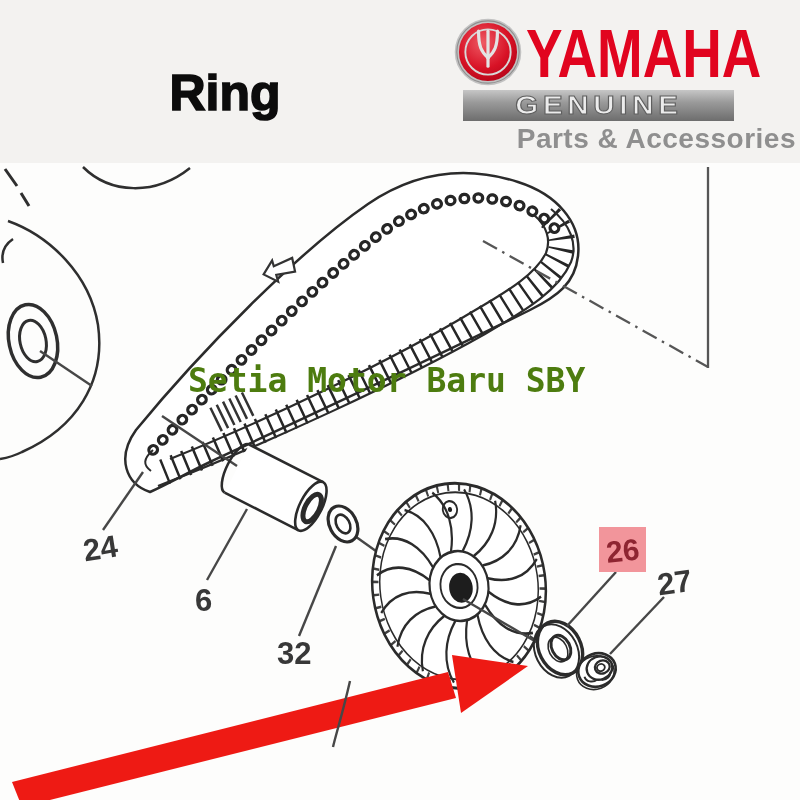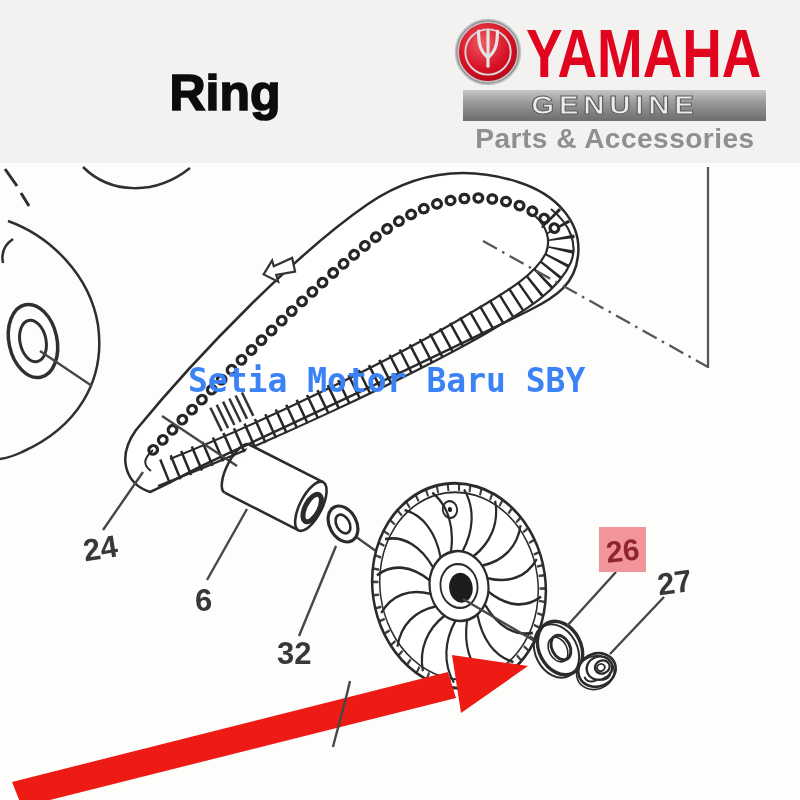--- a/index.html
+++ b/index.html
@@ -15,39 +15,39 @@
     letter-spacing:0px;margin-top:45px;-webkit-text-stroke:1.6px #0c0c0c;
   }
   .brand-block{position:absolute;left:450px;top:6px;width:330px;height:152px;}
   .fork-badge{position:absolute;left:4px;top:12px;width:68px;height:68px;}
   .yamaha-word{
     position:absolute;left:76px;top:14px;font-size:74px;font-weight:900;
     color:#e1041f;transform:scaleX(0.74) scaleY(0.92);transform-origin:left top;
     letter-spacing:0px;line-height:74px;white-space:nowrap;
   }
   .genuine-bar{
-    position:absolute;left:13px;top:84px;width:303px;height:31px;
+    position:absolute;left:13px;top:84px;width:271px;height:31px;
     background:linear-gradient(180deg,#c6c6c6 0%,#9a9a9a 40%,#6d6d6d 100%);
     display:flex;align-items:center;justify-content:center;
   }
   .genuine-text{
     font-size:25px;font-weight:900;letter-spacing:4px;color:#ececec;
     -webkit-text-stroke:1px #5f5f5f;transform:scaleX(1.18);
   }
   .tagline{
-    position:absolute;left:0px;top:117px;width:330px;text-align:center;
+    position:absolute;left:16px;top:117px;width:330px;text-align:right;
     font-size:28px;font-weight:bold;color:#8f8f8f;letter-spacing:0.5px;
     white-space:nowrap;
   }
   
   .diagram-area{position:absolute;left:0;top:163px;width:800px;height:637px;background:#fdfdfc;}
   .watermark{
     position:absolute;left:188px;top:198px;
     font-family:"DejaVu Sans Mono",monospace;font-weight:bold;
-    font-size:33px;color:#3b82f6;white-space:nowrap;letter-spacing:0px;
+    font-size:33px;color:#4d7c0f;white-space:nowrap;letter-spacing:0px;
   }
   svg text{font-family:"Liberation Sans",sans-serif;}
 </style>
 </head>
 <body>
 
 <div class="header">
   <div class="title-block">
     <div>Ring</div>
   </div>

